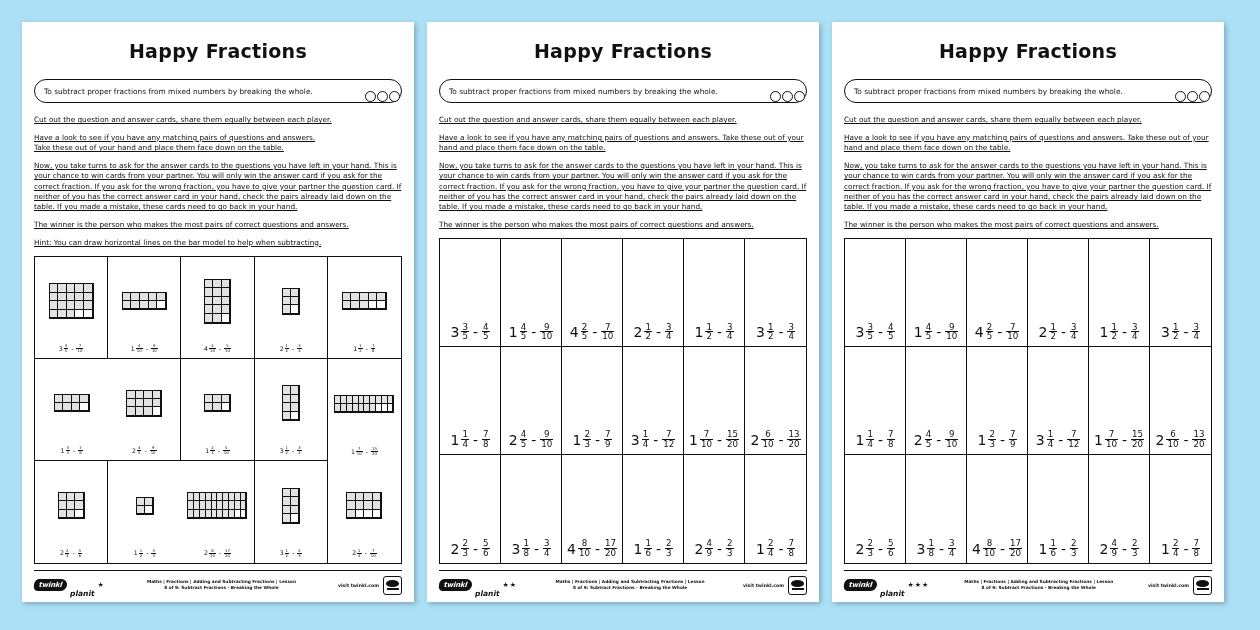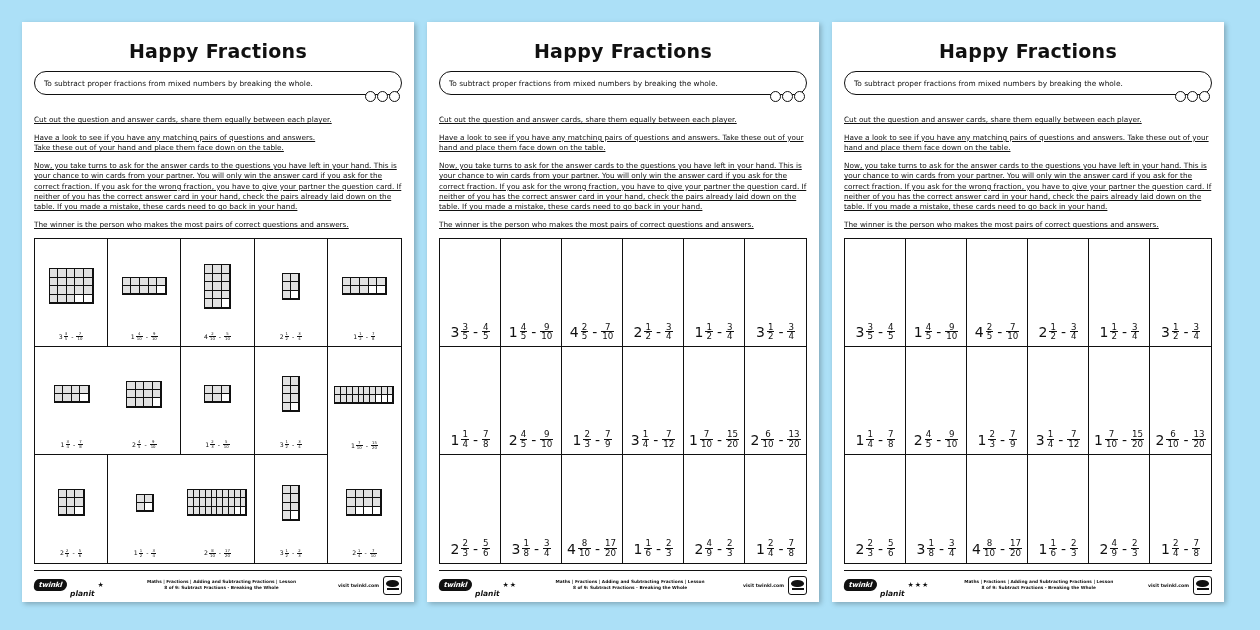--- a/index.html
+++ b/index.html
@@ -37,21 +37,21 @@
     color: #111;
     font-family: "DejaVu Sans", sans-serif;
   }
   .objective-wrap {
     position: relative;
     height: 28px;
     margin-bottom: 9px;
   }
   .objective-box {
     position: absolute;
-    left: 0; top: 0;
+    left: 0; top: 8px;
     width: 100%;
     height: 24px;
     border: 1.6px solid #111;
     border-radius: 13px;
     display: flex;
     align-items: center;
     padding-left: 9px;
     font-size: 7.4px;
     color: #111;
     background: #fff;
@@ -210,20 +210,21 @@
           <span></span>
           <span></span>
           <span></span>
         </div>
       </div>
       <div>
         <p class="para">Cut out the question and answer cards, share them equally between each player.</p>
         <p class="para">Have a look to see if you have any matching pairs of questions and answers.<br>Take these out of your hand and place them face down on the table.</p>
         <p class="para">Now, you take turns to ask for the answer cards to the questions you have left in your hand. This is your chance to win cards from your partner. You will only win the answer card if you ask for the correct fraction. If you ask for the wrong fraction, you have to give your partner the question card. If neither of you has the correct answer card in your hand, check the pairs already laid down on the table. If you made a mistake, these cards need to go back in your hand.</p>
         <p class="para">The winner is the person who makes the most pairs of correct questions and answers.</p>
+        <p class="para">Hint: You can draw horizontal lines on the bar model to help when subtracting.</p>
       </div>
       <div class="cards-grid five">
         <div class="card">
           <div class="model">
             <div class="bar" style="grid-template-columns:repeat(5,1fr);width:45px;height:36px;">
               <div class="cell"></div>
               <div class="cell"></div>
               <div class="cell"></div>
               <div class="cell"></div>
               <div class="cell"></div>

